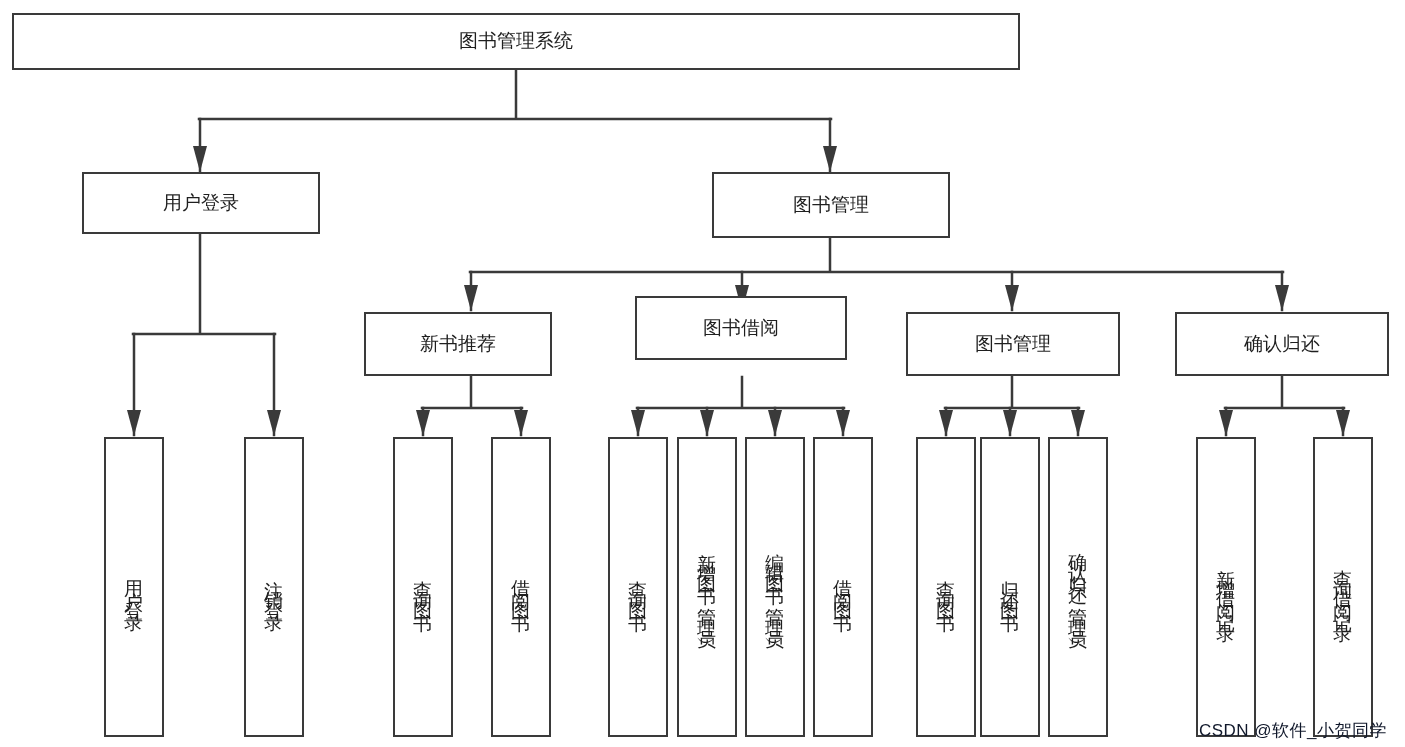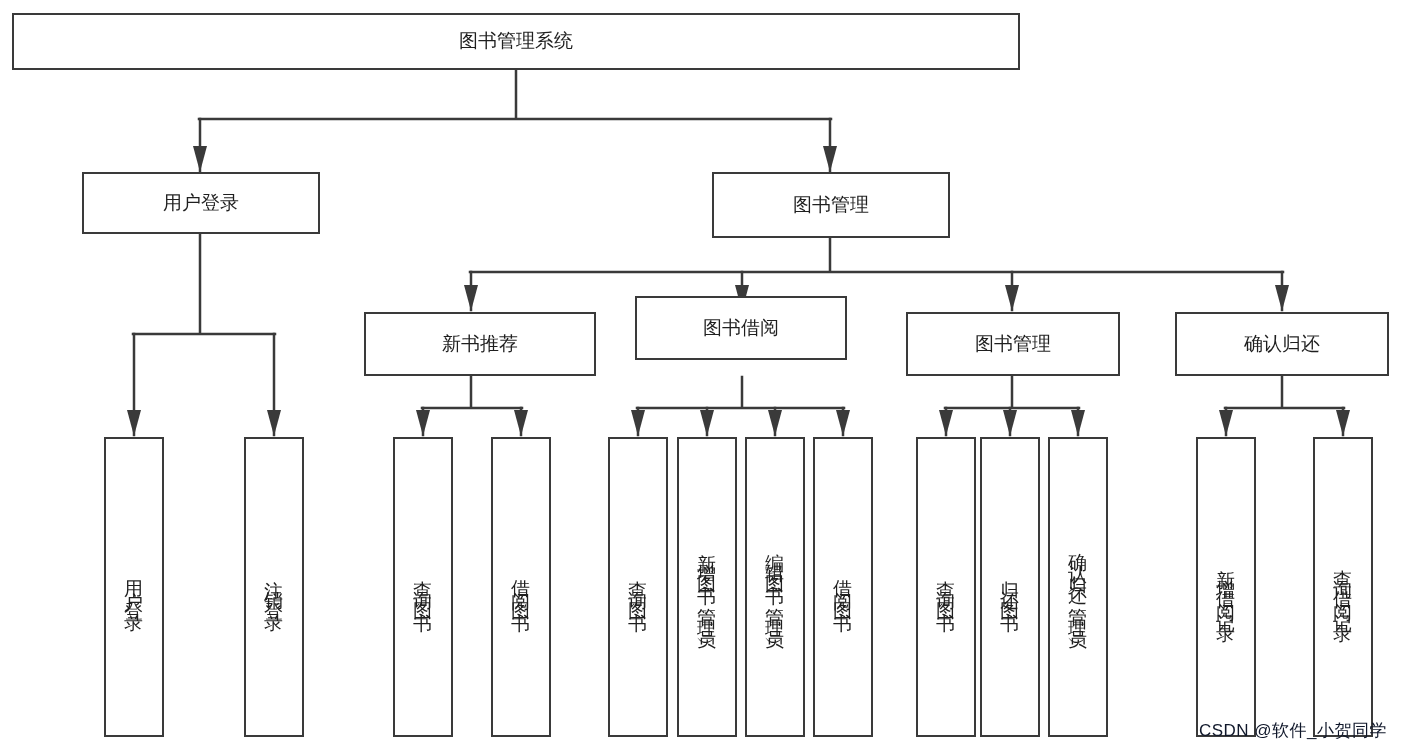--- a/index.html
+++ b/index.html
@@ -103,21 +103,21 @@
       </g>
 
     </g>
   </svg>
 
   <div class="node root" style="left:12px; top:13px; width:1008px; height:57px">图书管理系统</div>
 
   <div class="node" style="left:82px; top:172px; width:238px; height:62px">用户登录</div>
   <div class="node" style="left:712px; top:172px; width:238px; height:66px">图书管理</div>
 
-  <div class="node" style="left:364px; top:312px; width:232px; height:64px">新书推荐</div>
+  <div class="node" style="left:364px; top:312px; width:188px; height:64px">新书推荐</div>
   <div class="node" style="left:635px; top:296px; width:212px; height:64px">图书借阅</div>
   <div class="node" style="left:906px; top:312px; width:214px; height:64px">图书管理</div>
   <div class="node" style="left:1175px; top:312px; width:214px; height:64px">确认归还</div>
 
   <div class="node" style="left:104px; top:437px; width:60px; height:300px">
     <span class="vtext">用户登录</span>
   </div>
   <div class="node" style="left:244px; top:437px; width:60px; height:300px">
     <span class="vtext">注销登录</span>
   </div>

